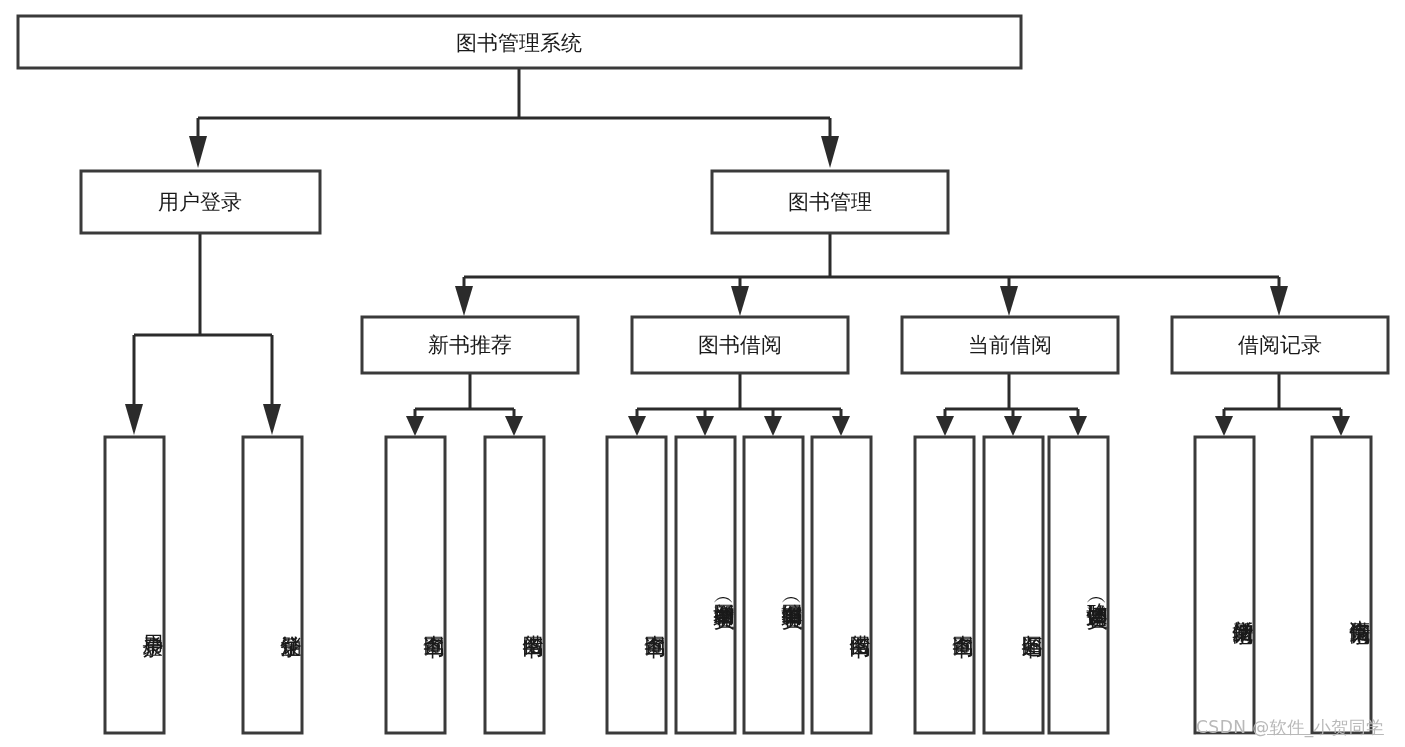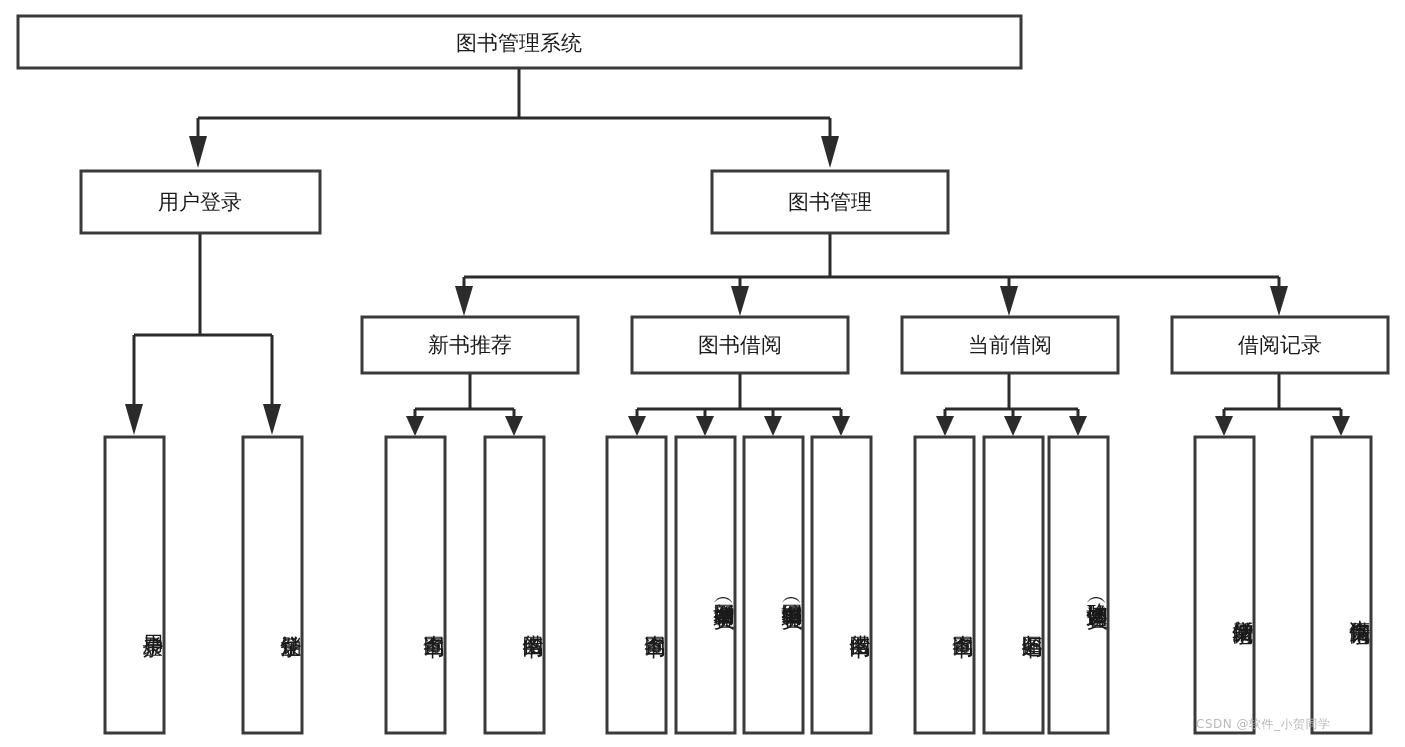--- a/index.html
+++ b/index.html
@@ -60,24 +60,25 @@
     letter-spacing: 1px;
     white-space: nowrap;
     display: flex;
     align-items: flex-start;
     justify-content: center;
     pointer-events: none;
   }
   .watermark {
     position: absolute;
     font-family: "DejaVu Sans", "Liberation Sans", sans-serif;
-    font-size: 12px;
+    font-size: 17px;
     color: #b9b9b9;
     white-space: nowrap;
     letter-spacing: 0.5px;
+    text-decoration: underline;
   }
 </style>
 </head>
 <body>
 
 <div id="diagram-root">
 
   <svg id="flow-svg" viewBox="0 0 1405 747">
 
     <g>

